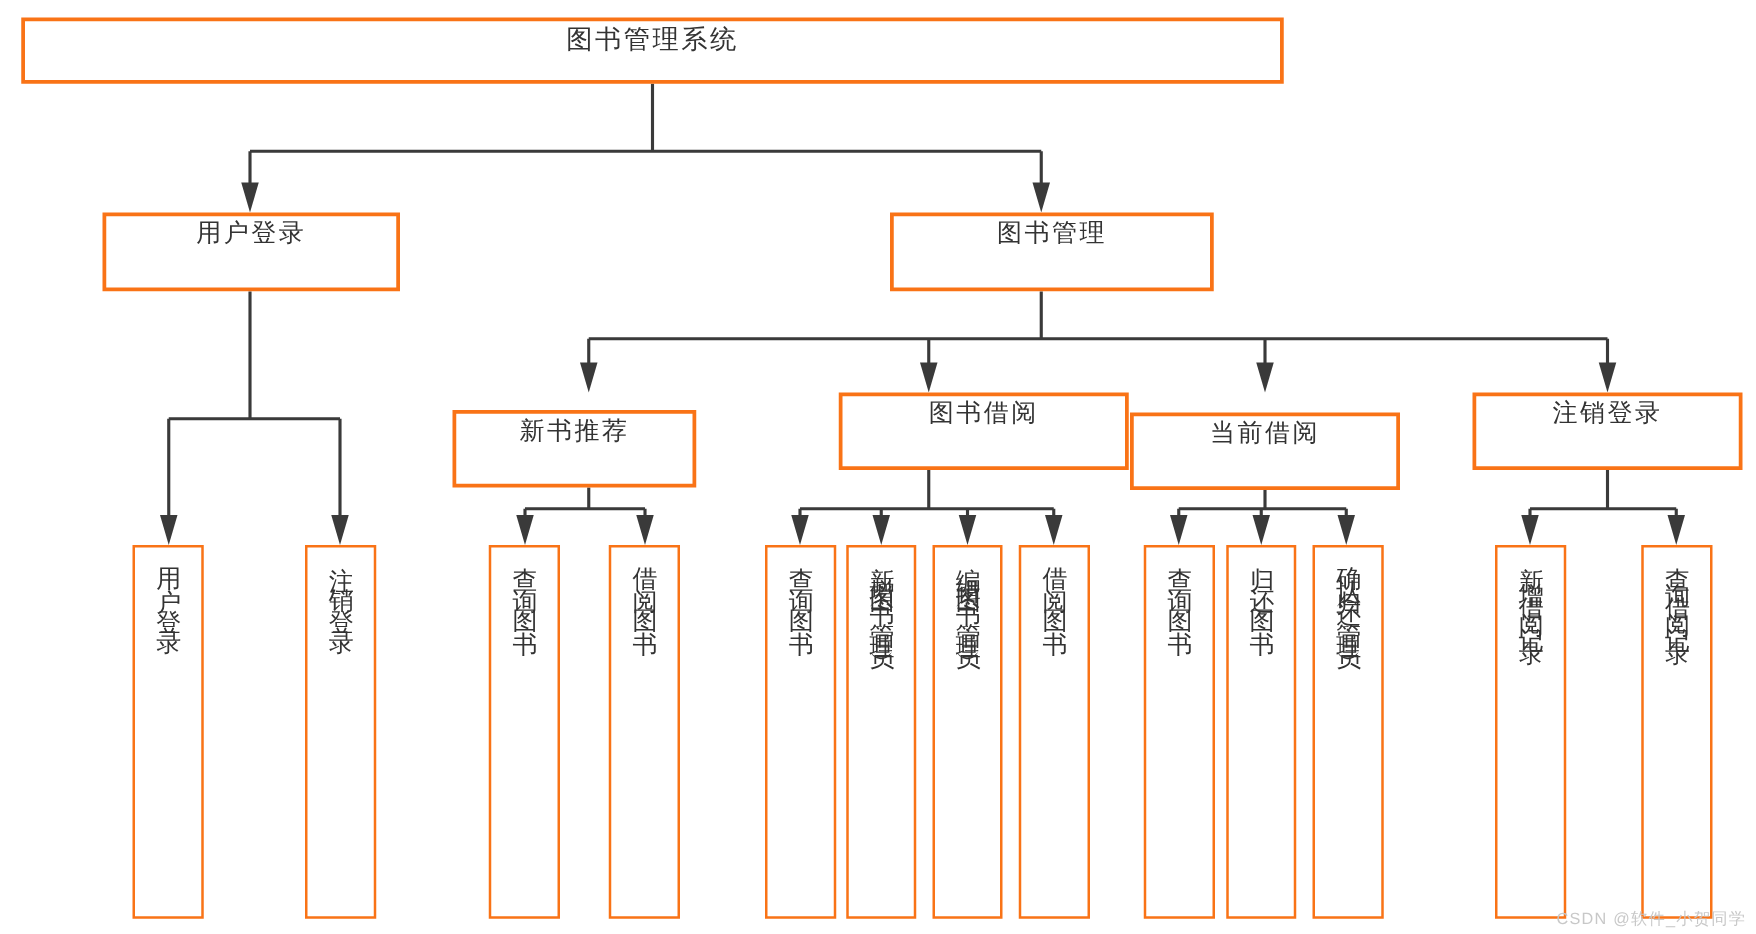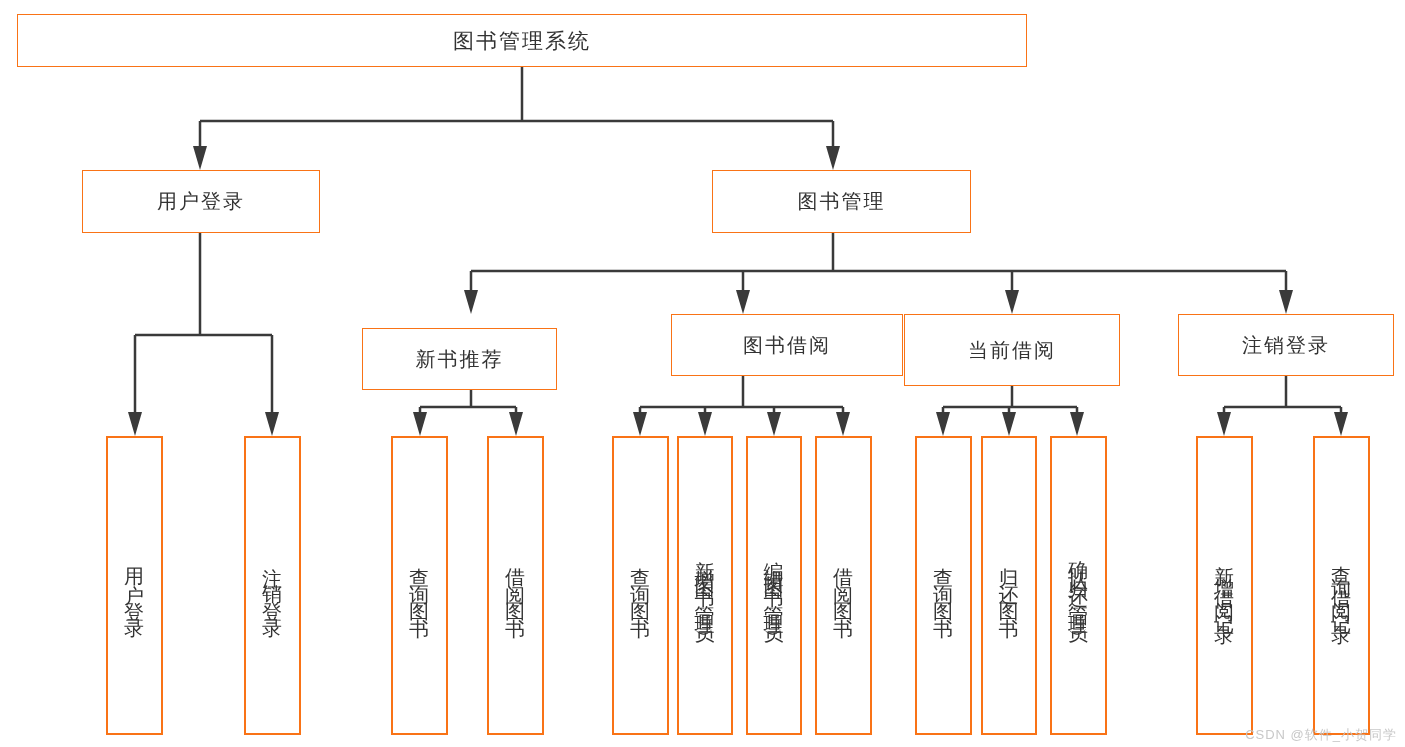--- a/index.html
+++ b/index.html
@@ -8,22 +8,22 @@
     width:1405px; height:747px;
     background:#ffffff;
     font-family:"Liberation Sans", sans-serif;
     overflow:hidden;
   }
   .connectors { position:absolute; left:0; top:0; z-index:1; }
   .box {
     position:absolute;
     box-sizing:border-box;
     background:#ffffff;
-    border:1px solid #f97316;
-    display:flex; align-items:center; justify-content:center;
+    border:3px solid #f97316;
+    display:flex; align-items:flex-start; justify-content:center;
     color:#333333;
     z-index:2;
   }
   .box.h span { font-size:20px; letter-spacing:2px; white-space:nowrap; }
   .box.title span { font-size:21px; }
   .box.lvl4 { border-width:2.5px; }
   .vt {
     writing-mode: vertical-rl;
     text-orientation: mixed;
     font-size:20px;
@@ -90,21 +90,21 @@
   <div class="box h" style="left:712px; top:170px; width:259px; height:63px;">
     <span>图书管理</span>
   </div>
 
   <div class="box h" style="left:362px; top:328px; width:195px; height:62px;">
     <span>新书推荐</span>
   </div>
   <div class="box h" style="left:635px; top:314px; width:232px; height:62px;margin-left:36px;">
     <span>图书借阅</span>
   </div>
-  <div class="box h" style="left:904px; top:314px; width:216px; height:72px;">
+  <div class="box h" style="left:904px; top:330px; width:216px; height:62px;">
     <span>当前借阅</span>
   </div>
   <div class="box h" style="left:1178px; top:314px; width:216px; height:62px;">
     <span>注销登录</span>
   </div>
 
   <div class="box lvl4" style="left:106px; top:436px; width:57px; height:299px;">
     <span class="vt s4">用户登录</span>
   </div>
   <div class="box lvl4" style="left:244px; top:436px; width:57px; height:299px;">

